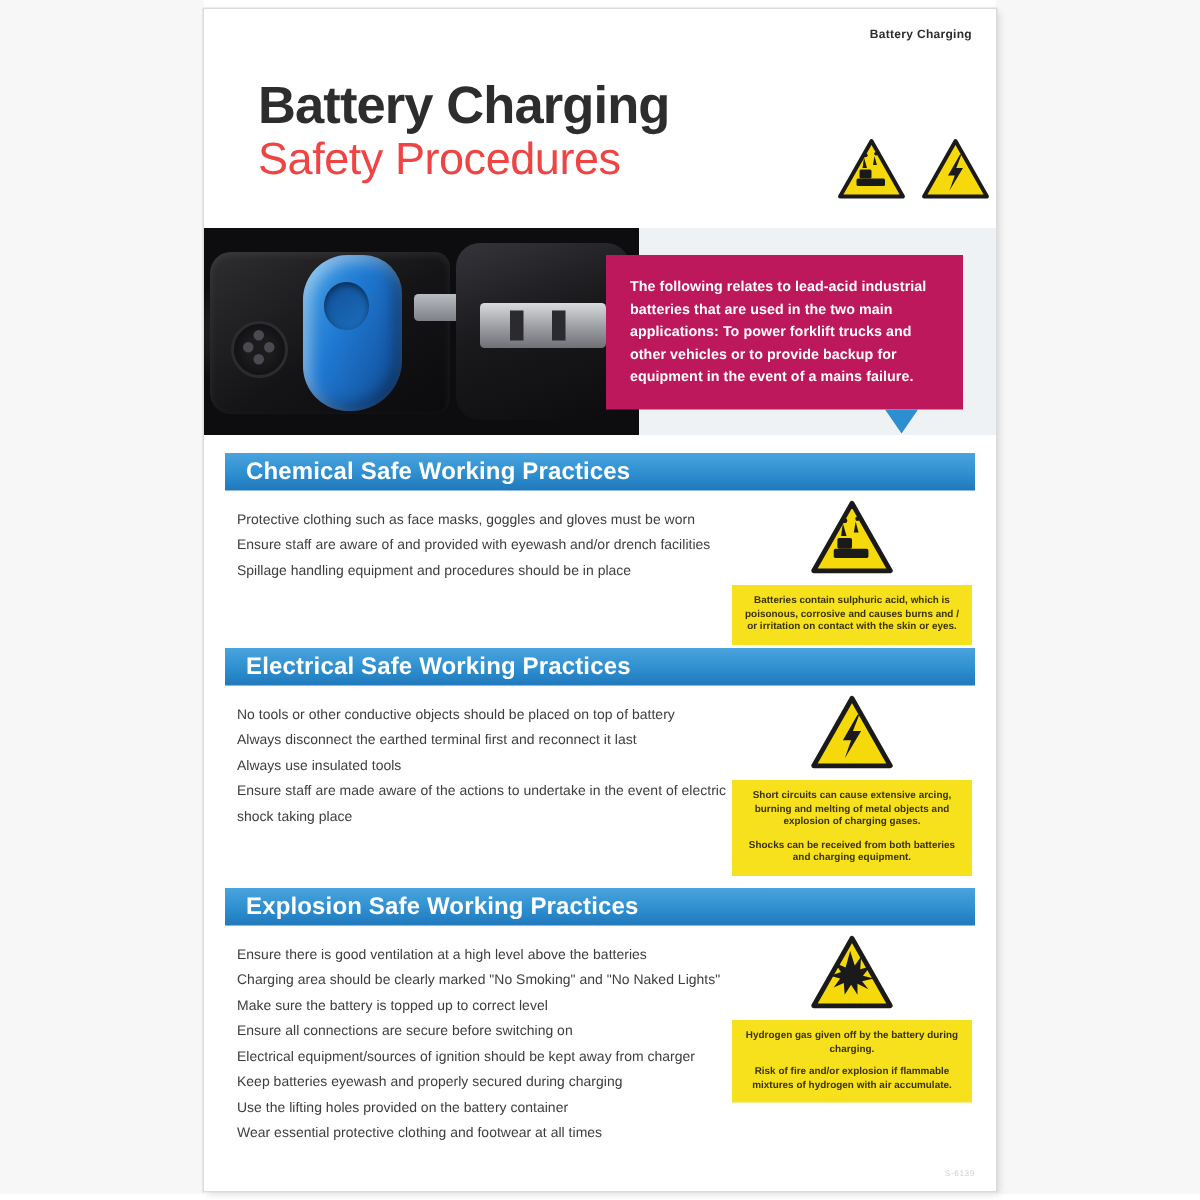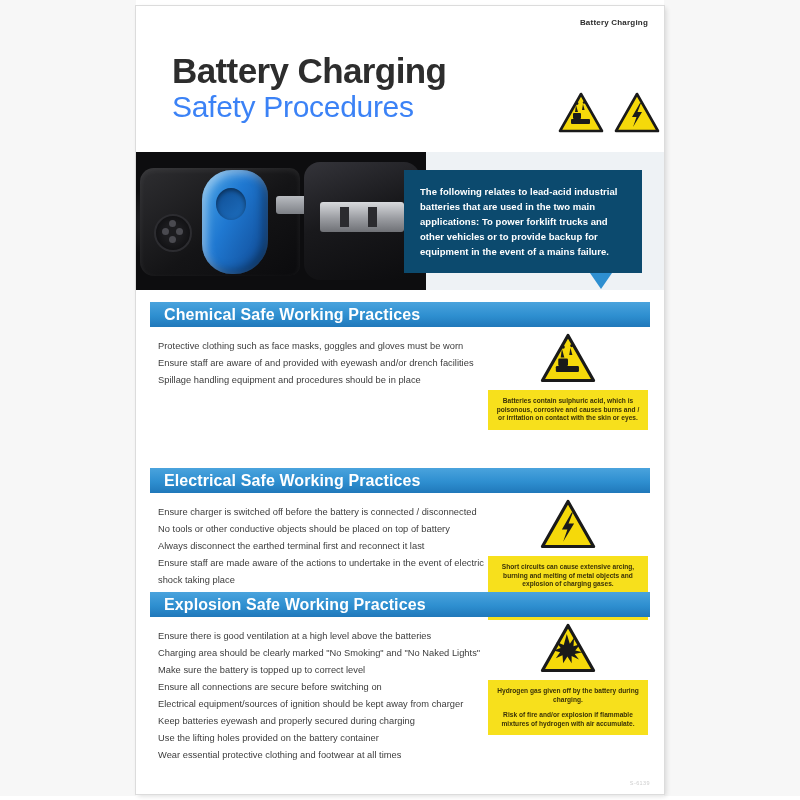--- a/index.html
+++ b/index.html
@@ -40,21 +40,21 @@
 
   .title-block{
     position:absolute;left:36px;top:48px;width:470px;
   }
   .title-main{
     font-size:35px;line-height:34px;font-weight:bold;
     color:#2d2d2d;letter-spacing:-.6px;
     font-family:"Liberation Sans", sans-serif;
   }
   .title-sub{
-    font-size:30px;line-height:34px;color:#3b82f6;
+    font-size:30px;line-height:34px;color:#ef4444;
     letter-spacing:-.3px;margin-top:2px;
     font-family:"Liberation Sans", sans-serif;
   }
   .title-icons{
     position:absolute;right:-18px;top:38px;
     display:flex;gap:10px;align-items:flex-end;
   }
 
   
   .tri{position:relative;display:inline-block;}
@@ -119,40 +119,40 @@
     border-radius:3px;
   }
   .photo-fade{
     position:absolute;right:0;top:0;width:46px;height:138px;
     background:linear-gradient(90deg,rgba(238,242,245,0) 0%,#eef2f5 80%);
   }
 
   
   .callout{
     position:absolute;left:268px;top:18px;width:238px;
-    background:#0c4a6e;
+    background:#be185d;
     padding:14px 14px 14px 16px;
     box-sizing:border-box;
   }
   .callout-text{
     color:#ffffff;font-size:9.5px;line-height:15px;font-weight:bold;
     letter-spacing:.05px;
   }
   .callout-tail{
     position:absolute;right:30px;bottom:-16px;
     width:0;height:0;
     border-left:11px solid transparent;
     border-right:11px solid transparent;
     border-top:16px solid #2e8fd0;
   }
 
   
   .section{position:absolute;left:0;width:528px;}
   .sec-chem{top:296px;}
-  .sec-elec{top:426px;margin-top:36px;}
+  .sec-elec{top:426px;}
   .sec-expl{top:586px;}
 
   .sec-bar{
     position:relative;margin:0 14px;height:25px;
     background:linear-gradient(180deg,#4aa3dd 0%,#2e8fd0 55%,#2078ba 100%);
     display:flex;align-items:center;
   }
   .sec-bar-title{
     color:#ffffff;font-size:16px;font-weight:bold;
     padding-left:14px;letter-spacing:.1px;
@@ -278,25 +278,24 @@
         </div>
       </div>
     </div>
 
     <div class="section sec-elec">
       <div class="sec-bar">
         <span class="sec-bar-title">Electrical Safe Working Practices</span>
       </div>
       <div class="sec-body">
         <ul class="bullets">
-          <li>Ensure charger is switched off before the battery is connected / disconnected</li>
           <li>No tools or other conductive objects should be placed on top of battery</li>
           <li>Always disconnect the earthed terminal first and reconnect it last</li>
+          <li>Always use insulated tools</li>
           <li>Ensure staff are made aware of the actions to undertake in the event of electric shock taking place</li>
-          <li>Always use insulated tools</li>
         </ul>
         <div class="sec-right">
           <span class="tri">
             <svg width="56" height="50" viewBox="0 0 46 41">
               <polygon points="23,2 44,39 2,39" fill="#f5d90a" stroke="#1a1a1a" stroke-width="2.6" stroke-linejoin="round"></polygon>
               <polygon points="26,11 18,25 22.5,25 19,35 28,20 23.5,20 27,11" fill="#1a1a1a"></polygon>
             </svg>
           </span>
           <div class="ycap">
             <p>Short circuits can cause extensive arcing, burning and melting of metal objects and explosion of charging gases.</p>

